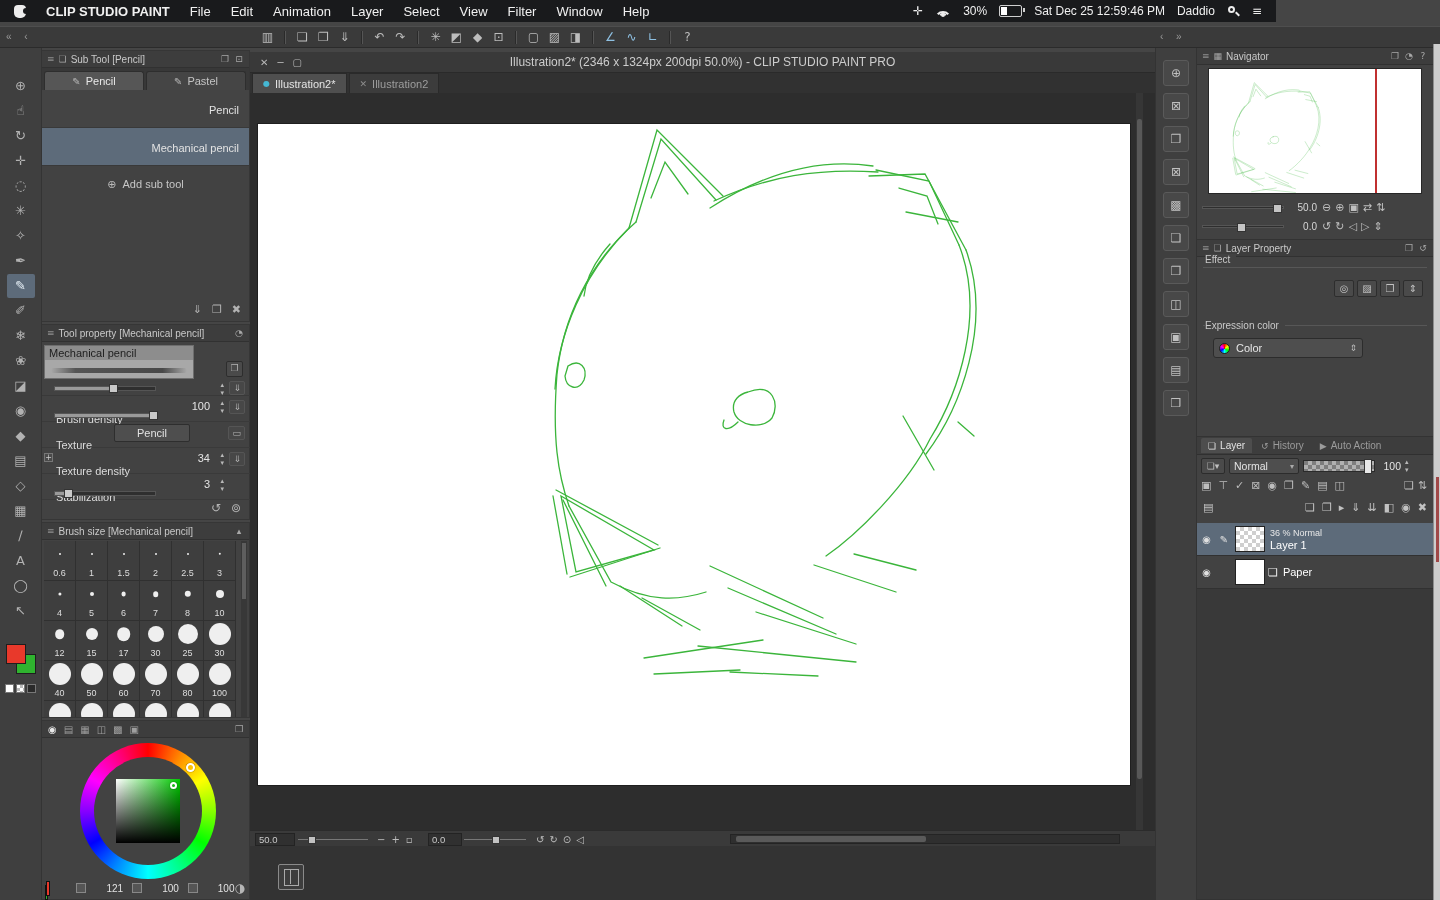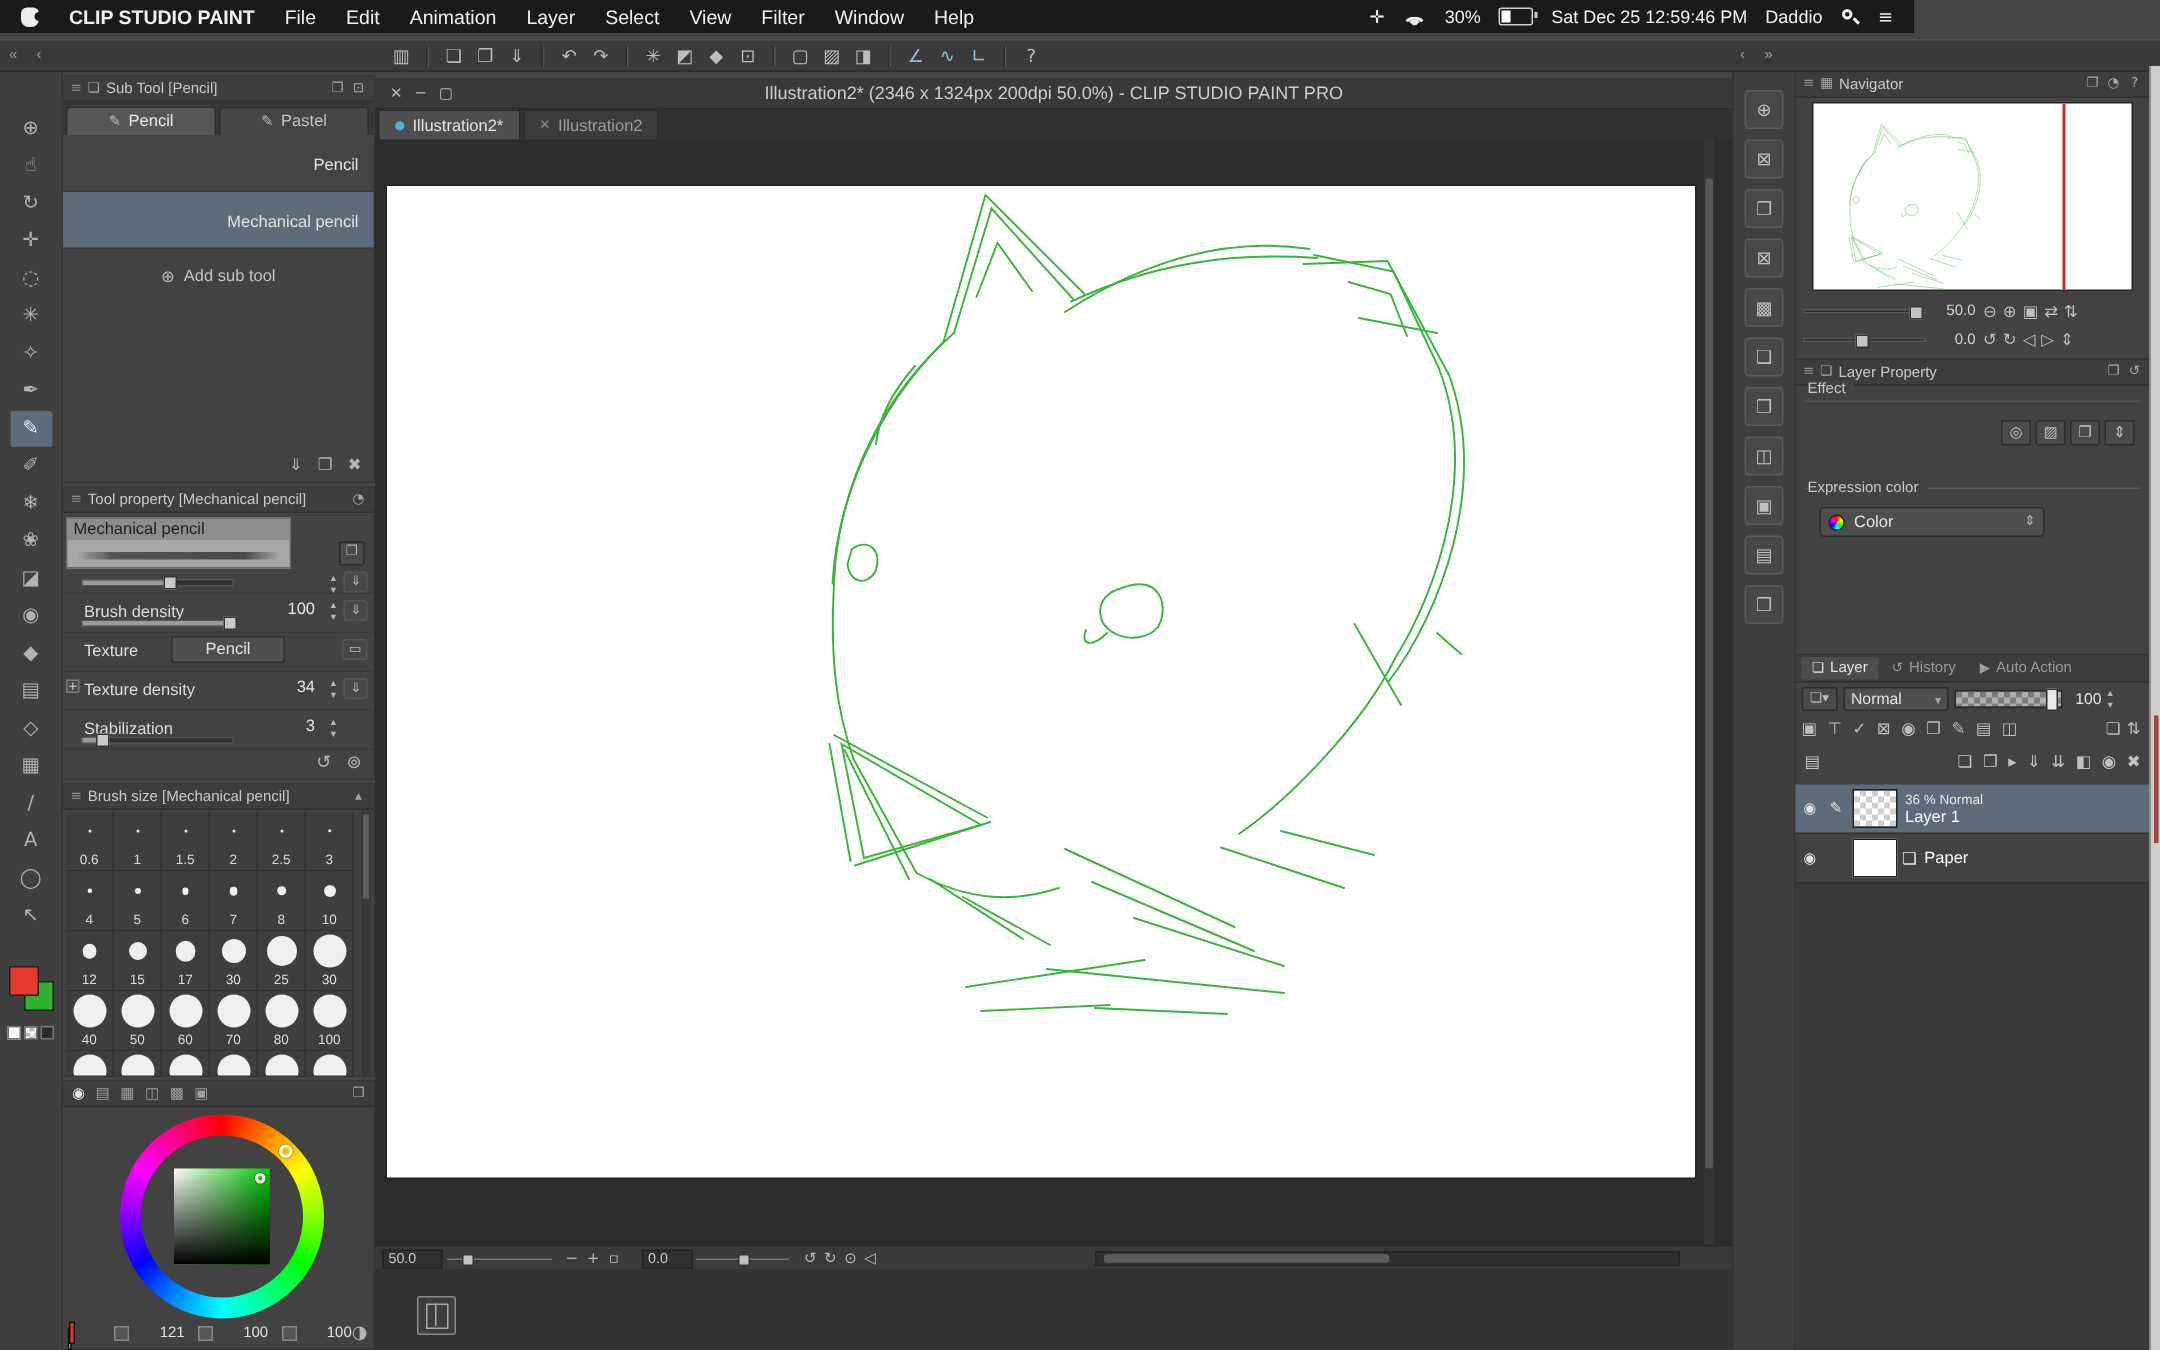--- a/index.html
+++ b/index.html
@@ -79,21 +79,21 @@
   .tpname{position:absolute;left:2px;top:20px;width:150px;height:34px;background:#a8a8a8;border:1px solid #6e6e6e;box-sizing:border-box}
   .tpname b{display:block;font-weight:normal;font-size:11px;color:#1d1d1d;padding:1px 4px;background:#8d8d8d}
   .tpname::after{content:"";position:absolute;left:6px;right:6px;bottom:5px;height:5px;background:linear-gradient(90deg,transparent,rgba(40,40,40,.65) 18%,rgba(40,40,40,.75) 82%,transparent);border-radius:3px}
   .tpnamebtn{position:absolute;right:6px;top:36px;width:15px;height:14px;background:#4a4a4a;border:1px solid #2d2d2d;border-radius:2px;color:#b5b5b5;font-size:9px;line-height:12px;text-align:center;font-family:"DejaVu Sans",sans-serif}
   .tpnamebtn::after{content:"❐"}
   .tptrunc{position:absolute;left:0;top:56px;width:208px;height:14px;border-bottom:1px solid #393939}
   .tptrunc .tpslider{top:5px}
   #tp-rows{position:absolute;left:0;top:71px;width:208px}
   .tprow{position:relative;height:25px;border-bottom:1px solid #3a3a3a}
   .tpexp{position:absolute;left:2px;top:5px;width:9px;height:9px;line-height:8px;text-align:center;font-size:8px;color:#ccc;border:1px solid #777;background:#4a4a4a;box-sizing:border-box}
-  .tplabel{position:absolute;left:14px;top:6px;font-size:11px;color:#dcdcdc}
+  .tplabel{position:absolute;left:14px;top:17px;font-size:11px;color:#dcdcdc}
   .tpslider{position:absolute;left:12px;top:17px;width:100px;height:3px;background:#2f2f2f;border:1px solid #555}
   .tpslider i{display:block;height:100%;background:#9a9a9a;position:relative}
   .tpslider i::after{content:"";position:absolute;right:-3px;top:-3px;width:7px;height:7px;background:#c9c9c9;border:1px solid #333}
   .tpval{position:absolute;right:40px;top:4px;font-size:11px;color:#e4e4e4;width:34px;text-align:right}
   .tpspin{position:absolute;right:26px;top:3px;display:flex;flex-direction:column;justify-content:center;line-height:8px;font-size:7px;color:#b8b8b8;font-family:"DejaVu Sans",sans-serif}
   .tpspin::before{content:"▴"}.tpspin::after{content:"▾"}
   .tpopt{position:absolute;right:5px;top:4px;font-size:9px;color:#b5b5b5;border:1px solid #555;background:#474747;padding:1px 3px;border-radius:2px}
   .tpbtn{position:absolute;left:72px;top:2px;width:76px;height:18px;line-height:16px;text-align:center;font-size:11px;color:#e2e2e2;background:#4e4e4e;border:1px solid #2e2e2e;border-radius:2px;box-sizing:border-box}
   #tp-foot{position:absolute;right:8px;bottom:4px;display:flex;gap:10px;font-size:12px;color:#b5b5b5}
 
@@ -110,21 +110,21 @@
   .wheelwrap{position:absolute;left:38px;top:22px;width:136px;height:136px}
   .ring{position:absolute;width:136px;height:136px;border-radius:50%;background:conic-gradient(#f00,#f80,#ff0,#8f0,#0f0,#0f8,#0ff,#08f,#00f,#80f,#f0f,#f08,#f00)}
   .hole{position:absolute;left:14px;top:14px;width:108px;height:108px;border-radius:50%;background:#424242}
   .sv{position:absolute;left:36px;top:36px;width:64px;height:64px;background-image:linear-gradient(to top,#000,rgba(0,0,0,0)),linear-gradient(to right,#fff,#00c800)}
   .svdot{position:absolute;right:3px;top:3px;width:7px;height:7px;border:2px solid #fff;border-radius:50%;box-shadow:0 0 1px #000;box-sizing:border-box}
   .ringdot{position:absolute;left:106px;top:20px;width:9px;height:9px;border:2px solid #fff;border-radius:50%;box-shadow:0 0 1px #000;box-sizing:border-box}
   .creadout{position:absolute;left:4px;top:158px;right:4px;height:18px;display:flex;align-items:center}
   #cp-main{width:13px;height:13px;border:1px solid #111;z-index:2}
   #cp-sub{width:13px;height:13px;border:1px solid #111;margin-left:-5px;margin-top:8px}
   .hsvwrap{display:flex;gap:9px;margin-left:28px;align-items:center}
-  .hsvitem{display:flex;gap:20px;align-items:flex-end}
+  .hsvitem{display:flex;gap:20px;align-items:center}
   .hsvico{width:8px;height:8px;border:1px solid #888;background:#555}
   .hsvval{font-size:10px;color:#e2e2e2}
   .cmix{margin-left:auto;font-size:12px;color:#b5b5b5}
 
   
   .center{position:absolute;left:250px;top:26px;width:905px;height:852px}
   .doctitle{position:absolute;left:0;top:4px;width:905px;height:21px;background:#393939;border-bottom:1px solid #2a2a2a;box-sizing:border-box}
   #win-controls{position:absolute;left:10px;top:0;height:21px;display:flex;align-items:center;gap:9px;font-size:10px;color:#b9b9b9}
   .dtitle{position:absolute;left:0;right:0;top:0;height:21px;line-height:21px;text-align:center;font-size:12px;color:#cdcdcd;white-space:nowrap}
   .doctabsbar{position:absolute;left:0;top:25px;width:905px;height:20px;background:#313131}

